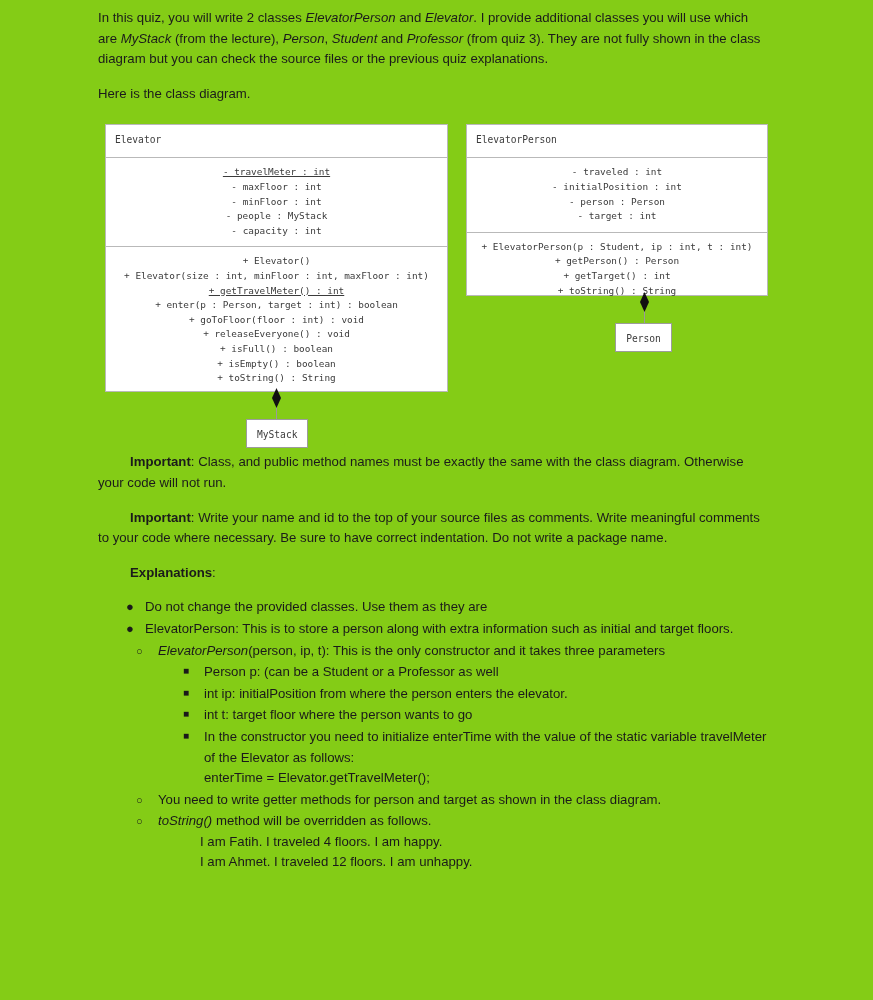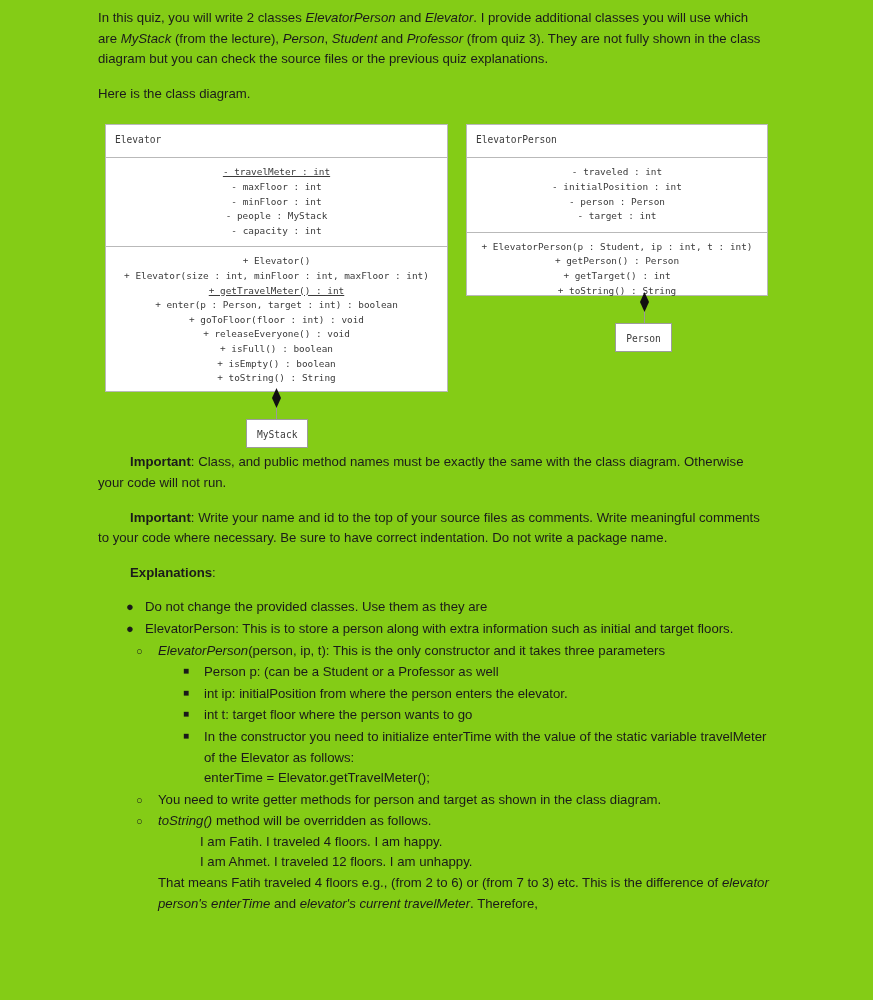--- a/index.html
+++ b/index.html
@@ -305,19 +305,18 @@
       <ul class="lvl2">
         <li>
           <span class="bullet">○</span>
           <span>You need to write getter methods for person and target as shown in the class diagram.</span>
         </li>
         <li>
           <span class="bullet">○</span>
           <span class="it">toString()</span><span> method will be overridden as follows.</span>
           <div class="indent-quote">I am Fatih. I traveled 4 floors. I am happy.</div>
           <div class="indent-quote">I am Ahmet. I traveled 12 floors. I am unhappy.</div>
-          <div class="plain-sub"><span>That means Fatih traveled 4 floors e.g., (from 2 to 6) or (from 7 to 3) etc. This is the difference of </span><span class="it">elevator person's enterTime</span><span> and </span><span class="it">elevator's current travelMeter</span><span>. Therefore,</span></div>
         </li>
       </ul>
     </div>
 
   </div>
 </div>
 
 </body></html>

